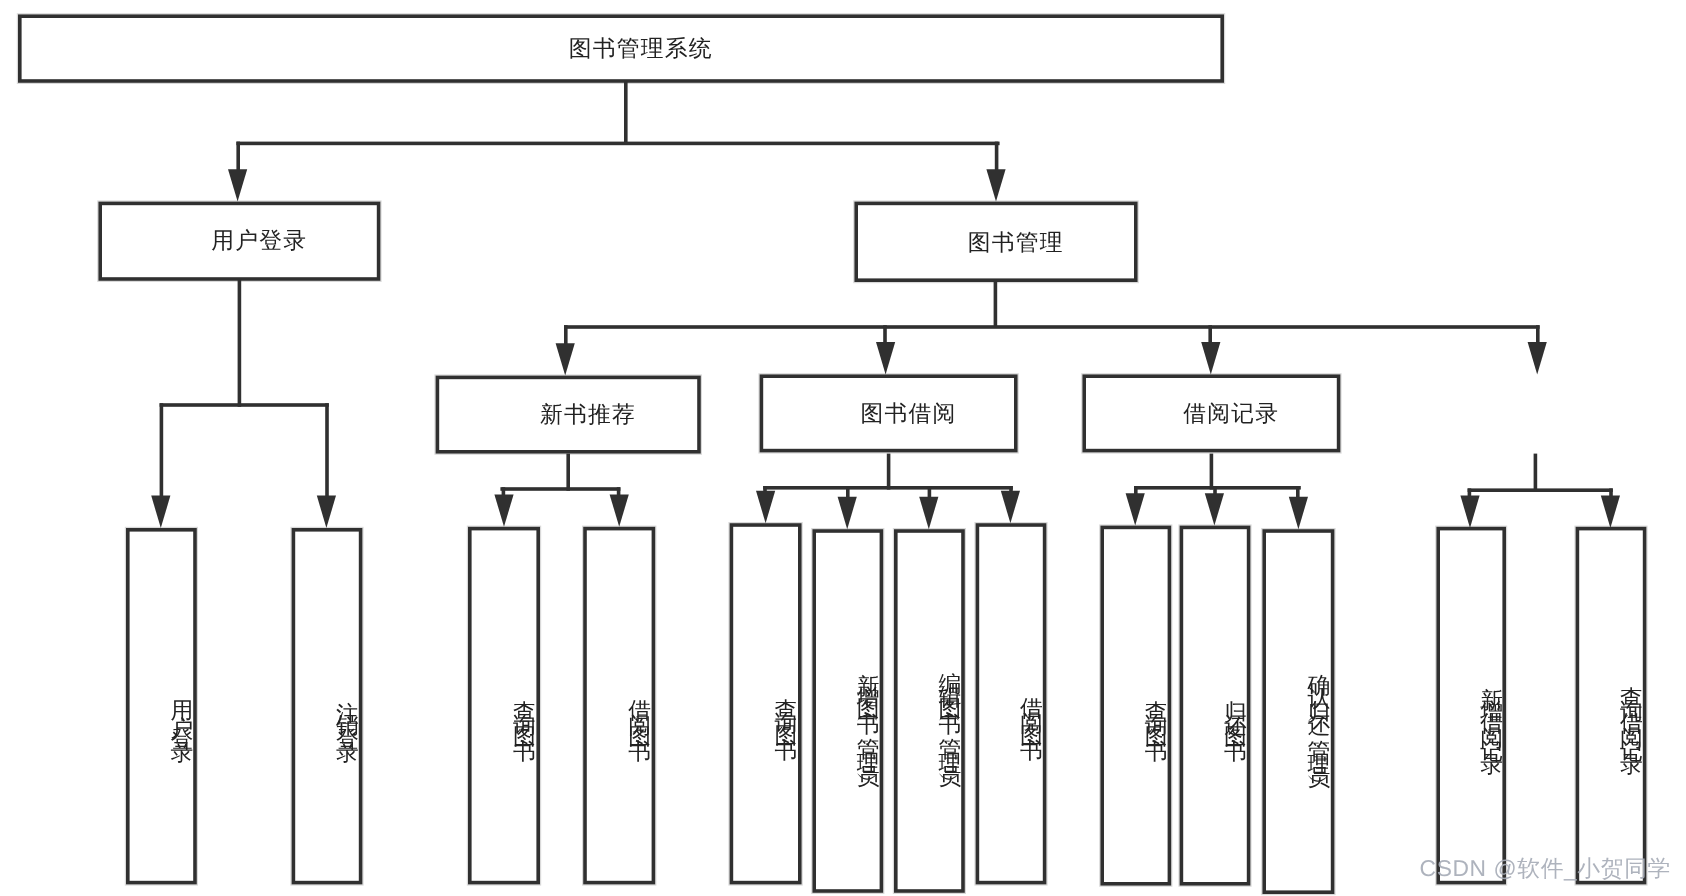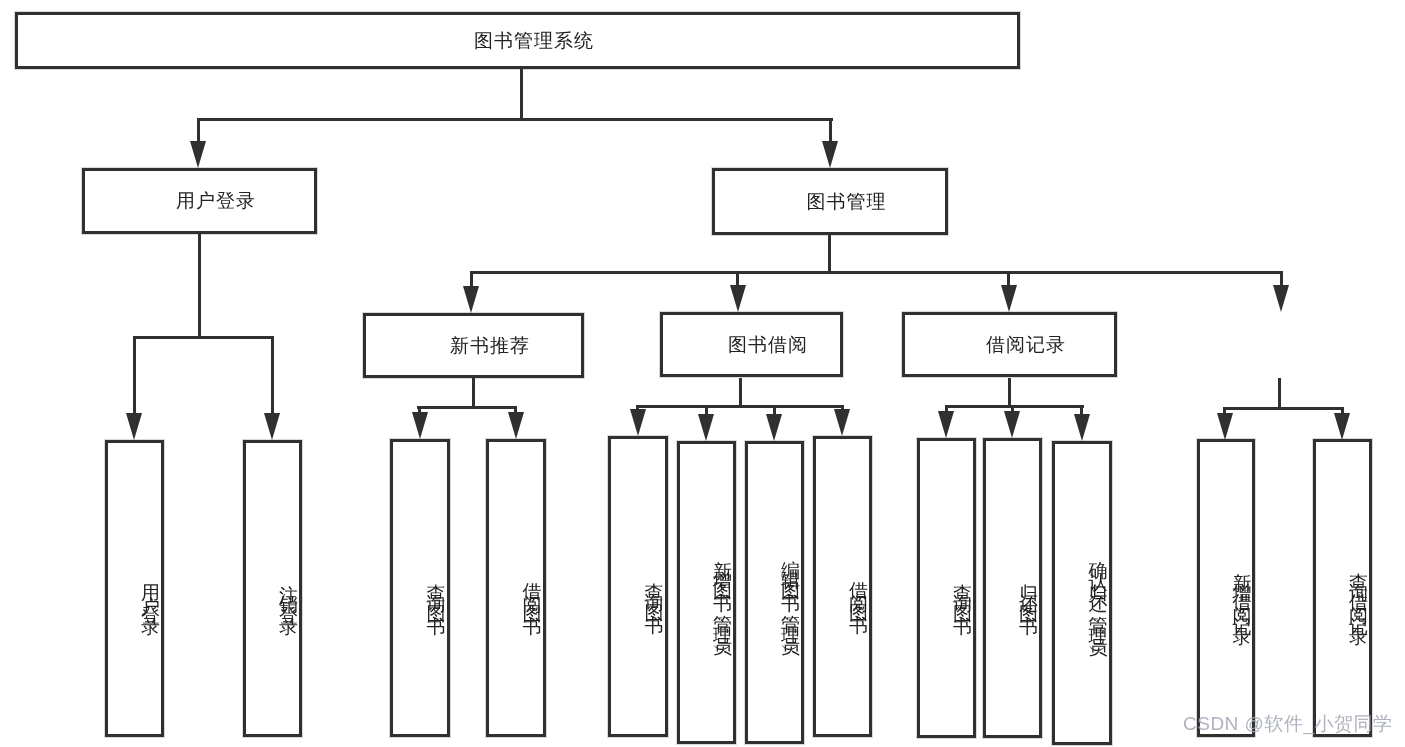--- a/index.html
+++ b/index.html
@@ -37,21 +37,21 @@
 <body>
 
 <div id="stage">
 
   <div class="node" style="left:15px;top:12px;width:1005px;height:57px">图书管理系统</div>
 
   <div class="node" style="left:82px;top:168px;width:235px;height:66px">用户登录</div>
   <div class="node" style="left:712px;top:168px;width:236px;height:67px">图书管理</div>
 
   <div class="node" style="left:363px;top:313px;width:221px;height:65px">新书推荐</div>
-  <div class="node" style="left:660px;top:312px;width:183px;height:65px">图书借阅</div>
+  <div class="node" style="left:633px;top:312px;width:215px;height:65px">图书借阅</div>
   <div class="node" style="left:902px;top:312px;width:215px;height:65px">借阅记录</div>
 
   <div class="node leaf" style="left:105px;top:440px;width:59px;height:297px">用户登录</div>
   <div class="node leaf" style="left:243px;top:440px;width:59px;height:297px">注销登录</div>
 
   <div class="node leaf" style="left:390px;top:439px;width:60px;height:298px">查询图书</div>
   <div class="node leaf" style="left:486px;top:439px;width:60px;height:298px">借阅图书</div>
 
   <div class="node leaf" style="left:608px;top:436px;width:60px;height:301px">查询图书</div>
   <div class="node leaf" style="left:677px;top:441px;width:59px;height:303px">新增图书（管理员）</div>

